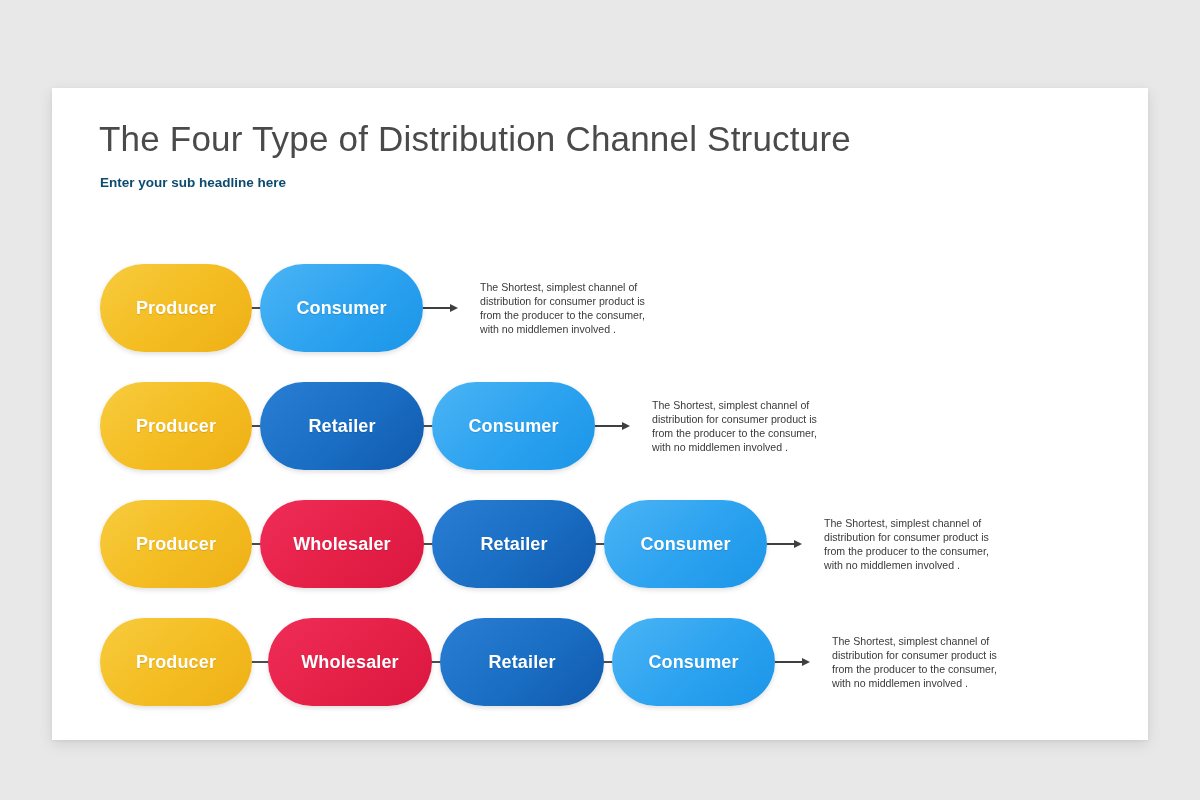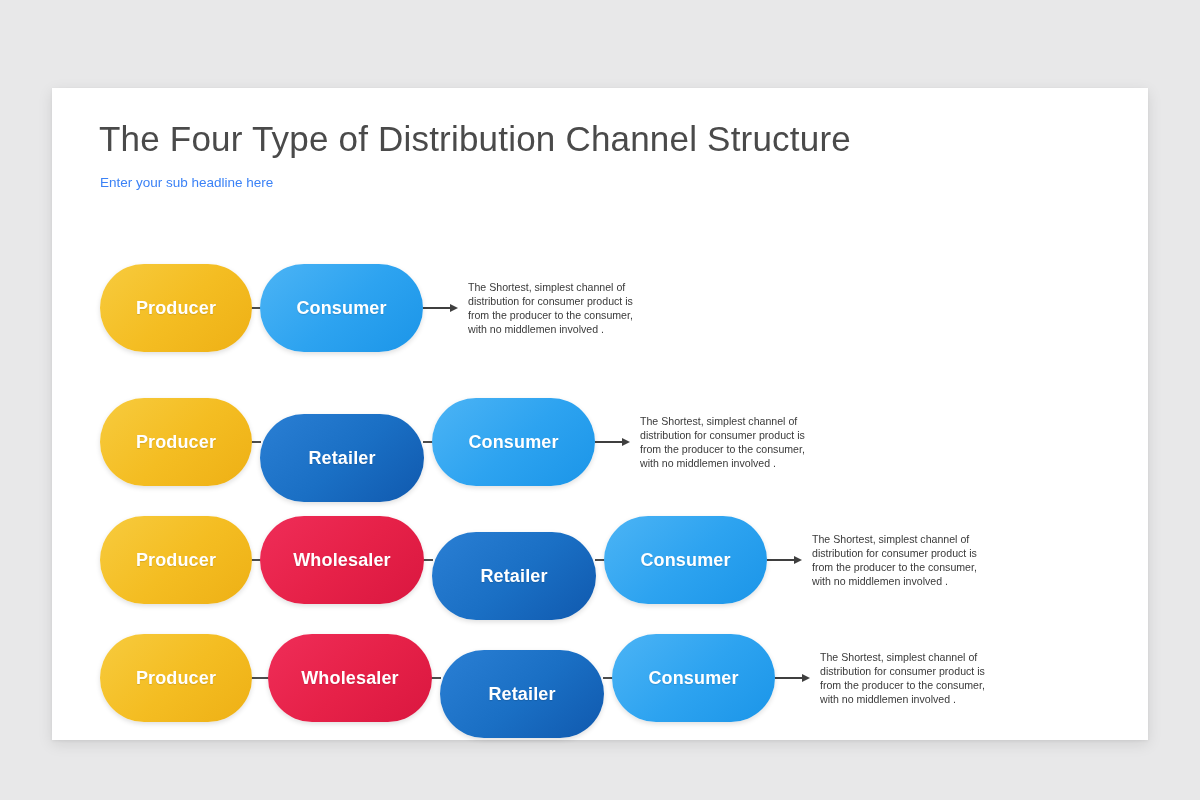--- a/index.html
+++ b/index.html
@@ -22,22 +22,22 @@
     font-size:35px;
     font-weight:400;
     color:#4a4a4a;
     letter-spacing:0.2px;
     white-space:nowrap;
   }
   #page-subtitle {
     position:absolute;
     left:48px; top:87px;
     font-size:13.5px;
-    font-weight:400;
-    color:#3b82f6;
+    font-weight:700;
+    color:#0c4a6e;
     white-space:nowrap;
   }
   .channel-row {
     position:absolute;
     display:flex;
     align-items:center;
     left:48px;
   }
   .node {
     position:relative;
@@ -73,33 +73,33 @@
   .arrow-line { width:28px; height:1.6px; background:#3f3f3f; }
   .arrow-head {
     width:0; height:0;
     border-top:4.5px solid transparent;
     border-bottom:4.5px solid transparent;
     border-left:8px solid #3f3f3f;
     margin-left:-1px;
   }
   .row-desc {
     flex:0 0 auto;
-    margin-left:10px;
+    margin-left:22px;
     font-size:10.6px;
     line-height:14.2px;
     color:#3a3a3a;
     width:170px;
     font-weight:400;
   }
 
   
   .c-yellow     { background:linear-gradient(135deg,#f6c githubc 0%,#f2b822 100%); }
   .c-yellow     { background:linear-gradient(138deg,#f7cb3e 0%,#f4bd22 52%, #eeb015 100%); }
   .c-lightblue  { background:linear-gradient(138deg,#4cb4f5 0%,#2da3f0 52%, #1b95e8 100%); }
-  .c-darkblue   { background:linear-gradient(138deg,#2a7fd4 0%,#1a6fc4 52%, #1059ae 100%);margin-top:32px; }
+  .c-darkblue   { background:linear-gradient(138deg,#2a7fd4 0%,#1a6fc4 52%, #1059ae 100%); }
   .c-red        { background:linear-gradient(138deg,#ef2d58 0%,#e62148 52%, #da1740 100%); }
   .c-orange     { background:linear-gradient(138deg,#f09a35 0%,#ec8a26 52%, #e77d17 100%); }
 </style>
 </head>
 <body>
 
 <div id="slide-card">
 
   <div id="page-title">The Four Type of Distribution Channel Structure</div>
   <div id="page-subtitle">Enter your sub headline here</div>

